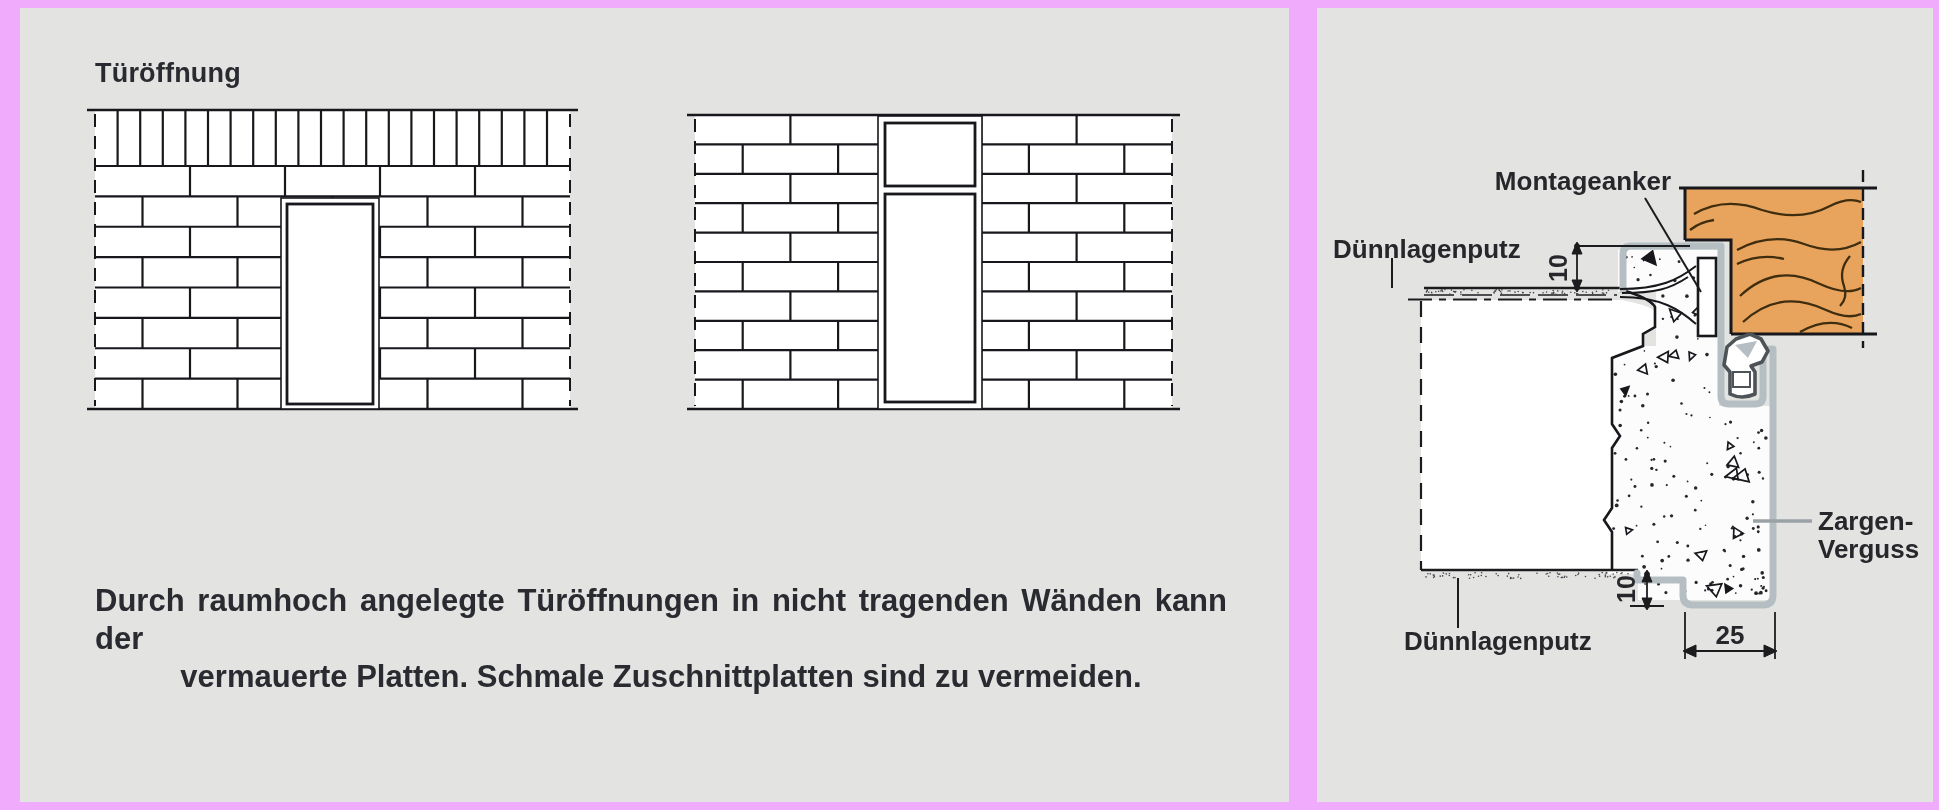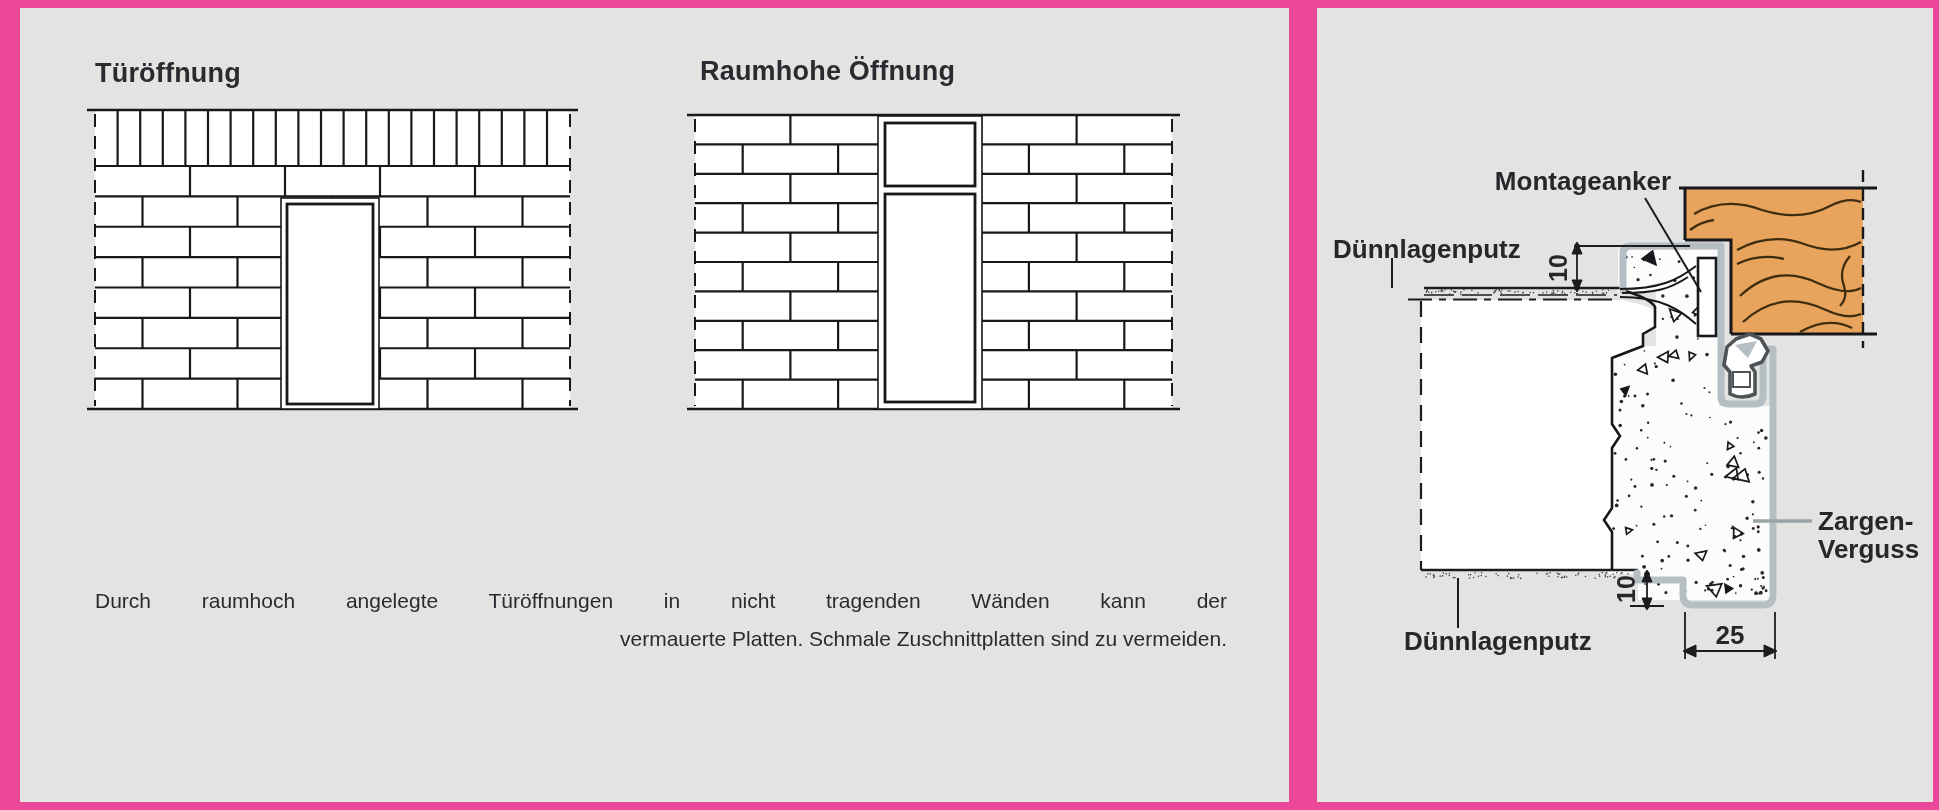--- a/index.html
+++ b/index.html
@@ -1,23 +1,23 @@
 <!DOCTYPE html>
 <html><head>
 <meta charset="utf-8">
 <style>
   html,body{margin:0;padding:0;background:#ffffff;width:1939px;height:810px;overflow:hidden;
     font-family:"Liberation Sans","DejaVu Sans",sans-serif;}
-  #stage{position:relative;width:1939px;height:810px;background:#ec4899;}
+  #stage{position:relative;width:1939px;height:810px;background:#f0abfc;}
   svg{position:absolute;display:block;}
   .title{position:absolute;font-size:27px;font-weight:bold;color:#2a2a31;letter-spacing:.2px;}
   #para{position:absolute;left:95px;top:582px;width:1132px;color:#2a2a31;}
-  #para div{font-size:21px;font-weight:normal;line-height:38px;white-space:normal;}
+  #para div{font-size:31px;font-weight:bold;line-height:38px;white-space:normal;}
   #para div.j{text-align:justify;text-align-last:justify;}
-  #para div.l{text-align:right;}
+  #para div.l{text-align:center;}
 </style>
 </head>
 <body>
 
 <div id="stage">
 
   <svg id="leftsvg" style="left:20px;top:8px" width="1269" height="794" viewBox="20 8 1269 794">
     <rect x="20" y="8" width="1269" height="794" fill="#e3e4e2"></rect>
     <g id="wall1">
         <rect x="95" y="110" width="475" height="299" fill="#ffffff"></rect>
@@ -152,21 +152,20 @@
         <line x1="933.5" y1="379.59999999999997" x2="933.5" y2="408.99999999999994" stroke="#17171c" stroke-width="2.2"></line>
         <line x1="1028.9" y1="379.59999999999997" x2="1028.9" y2="408.99999999999994" stroke="#17171c" stroke-width="2.2"></line>
         <line x1="1124.3000000000002" y1="379.59999999999997" x2="1124.3000000000002" y2="408.99999999999994" stroke="#17171c" stroke-width="2.2"></line>
         <rect x="878" y="116" width="104" height="293" fill="#ffffff" stroke="#17171c" stroke-width="1.6"></rect>
         <rect x="885" y="123" width="90" height="63" fill="#ffffff" stroke="#17171c" stroke-width="2.8"></rect>
         <rect x="885" y="194" width="90" height="208" fill="#ffffff" stroke="#17171c" stroke-width="2.8"></rect>
       </g>
   </svg>
 
   <div class="title" style="left:95px;top:58px">Türöffnung</div>
-  <div class="title" style="left:700px;top:56px">Raumhohe Öffnung</div>
 
   <div id="para">
       <div class="j">Durch raumhoch angelegte Türöffnungen in nicht tragenden Wänden kann der</div>
       <div class="l">vermauerte Platten. Schmale Zuschnittplatten sind zu vermeiden.</div>
     </div>
 
   <svg id="rightsvg" style="left:1317px;top:8px" width="616" height="794" viewBox="1317 8 616 794">
     <rect x="1317" y="8" width="616" height="794" fill="#e3e4e2"></rect>
 
     <clipPath id="cc">

